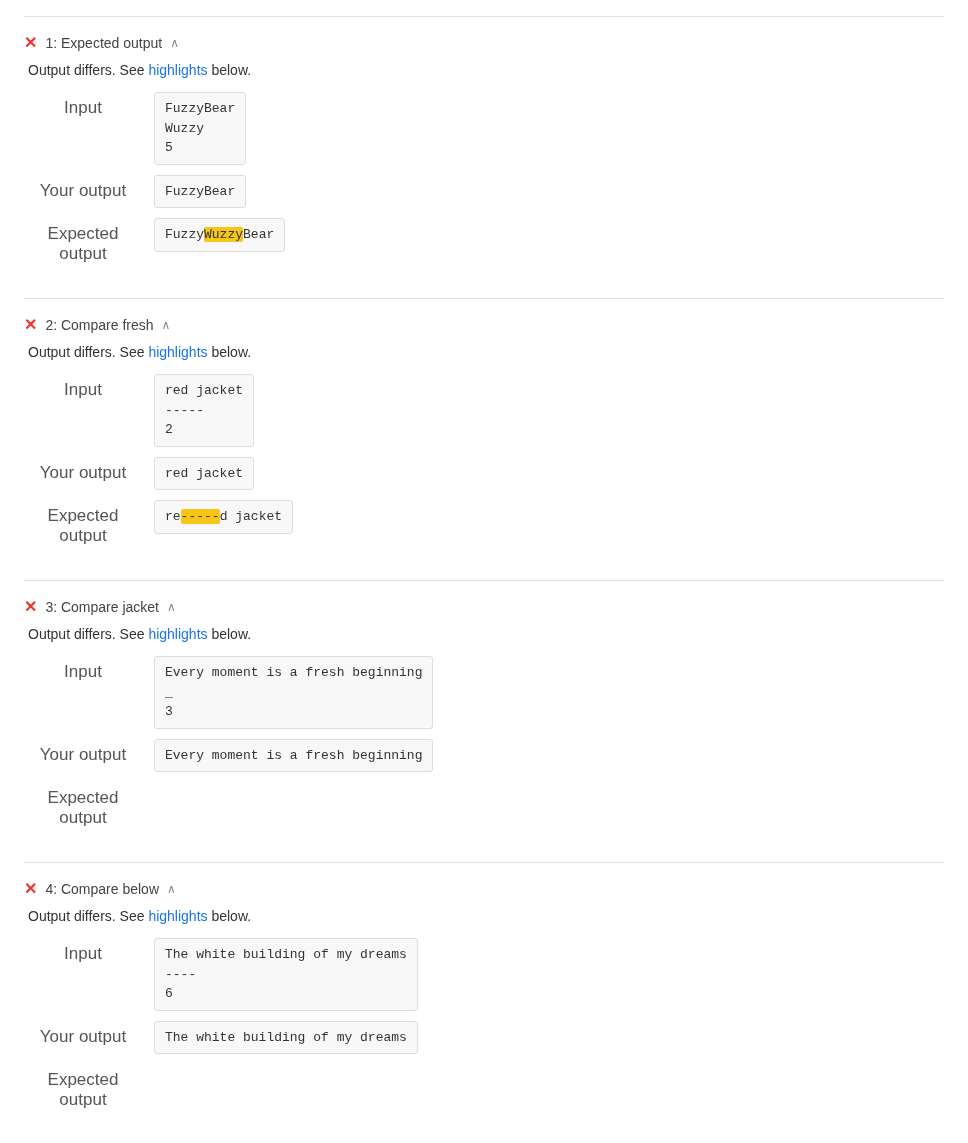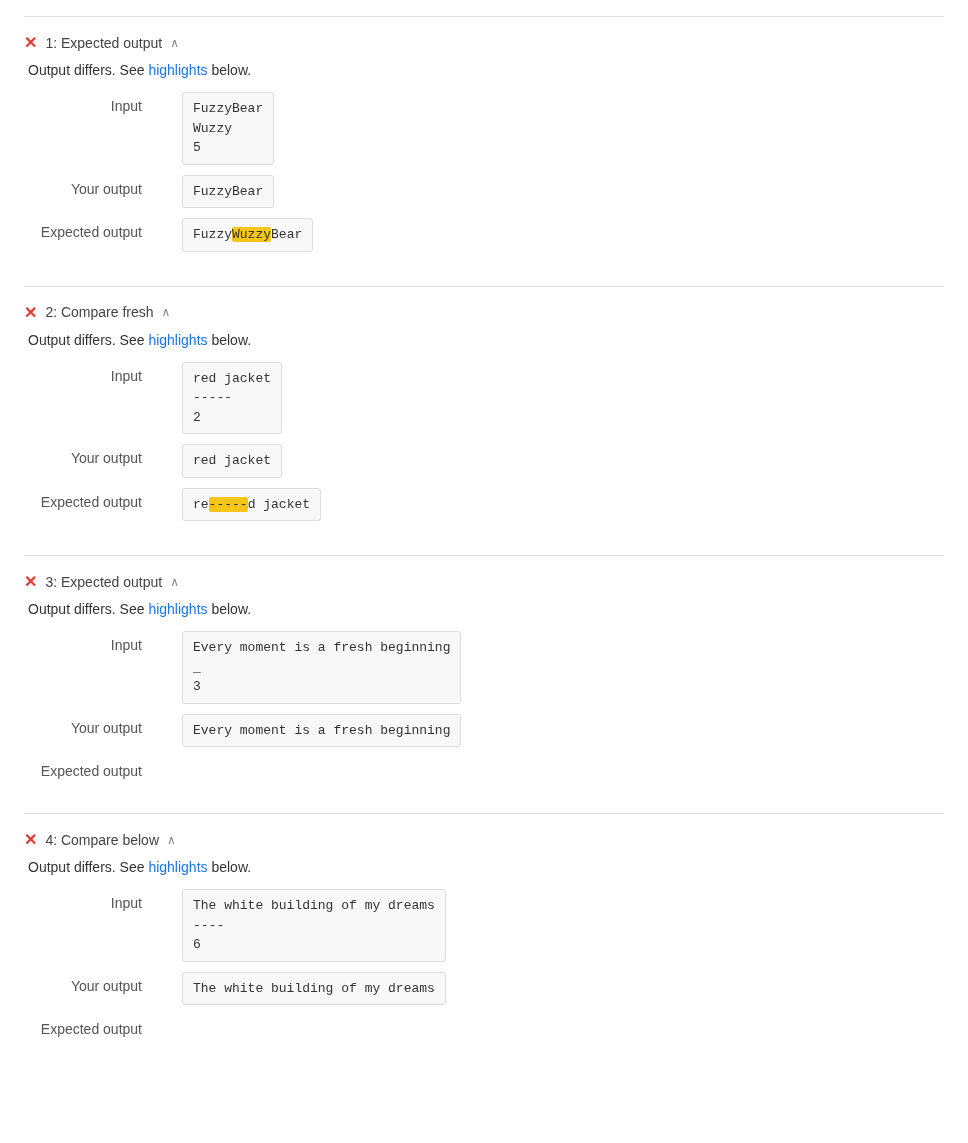--- a/index.html
+++ b/index.html
@@ -44,37 +44,36 @@
       color: #1a73e8;
       text-decoration: none;
     }
     .row {
       display: flex;
       align-items: flex-start;
       margin-bottom: 10px;
     }
     .row-label {
       width: 130px;
-      text-align: right;
+      text-align: center;
       padding-right: 12px;
       color: #555;
-      font-size: 14px;
+      font-size: 17px;
       padding-top: 6px;
       flex-shrink: 0;
     }
     .code-box {
       font-family: 'Courier New', Courier, monospace;
       font-size: 13px;
       background: #f8f8f8;
       border: 1px solid #ddd;
       border-radius: 3px;
       padding: 6px 10px;
       white-space: pre;
       line-height: 1.5;
-      margin-left: 28px;
     }
     .highlight-yellow {
       background: #f5c518;
       border-radius: 2px;
     }
   </style>
 </head>
 <body>
 
 <div id="app">
@@ -118,21 +117,21 @@
         <div class="code-box">red jacket</div>
       </div>
       <div class="row">
         <div class="row-label">Expected output</div>
         <div class="code-box">re<span class="highlight-yellow">-----</span>d jacket</div>
       </div>
     </div>
     <div class="section">
       <div class="section-header">
         <span class="x-icon">✕</span>
-        <span class="section-title">3: Expected output</span>
+        <span class="section-title">3: Compare jacket</span>
         <span class="chevron">∧</span>
       </div>
       <div class="diff-message">Output differs. See <a class="highlight-link">highlights</a> below.</div>
       <div class="row">
         <div class="row-label">Input</div>
         <div class="code-box">Every moment is a fresh beginning
 _
 3</div>
       </div>
       <div class="row">

